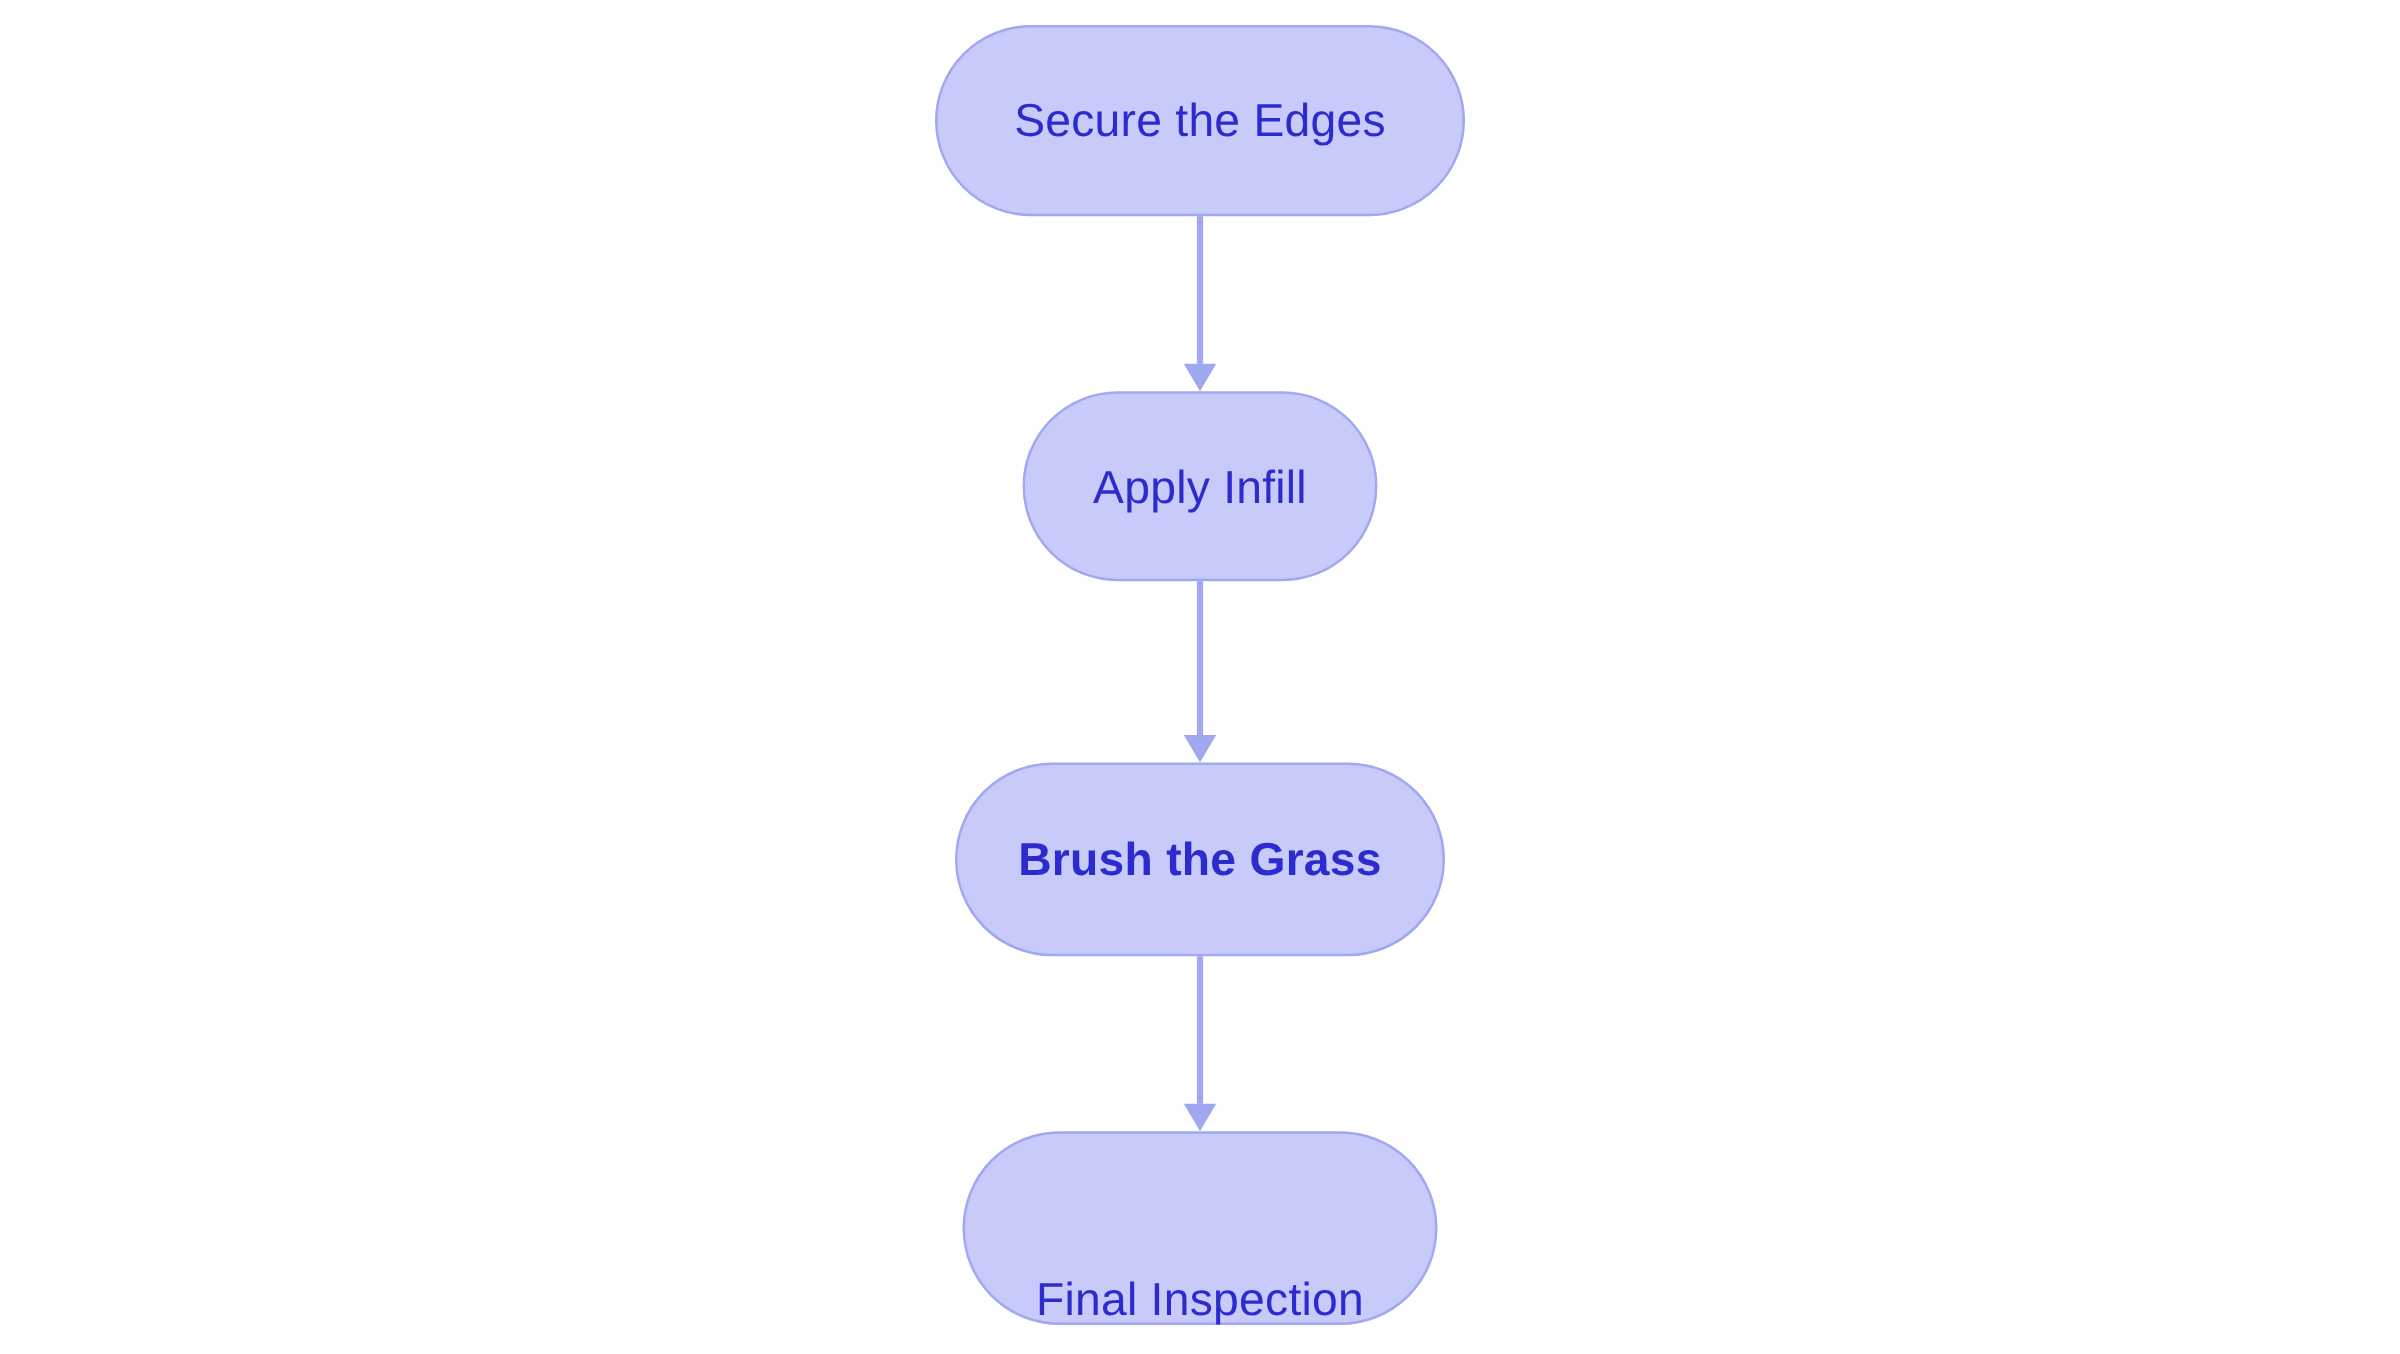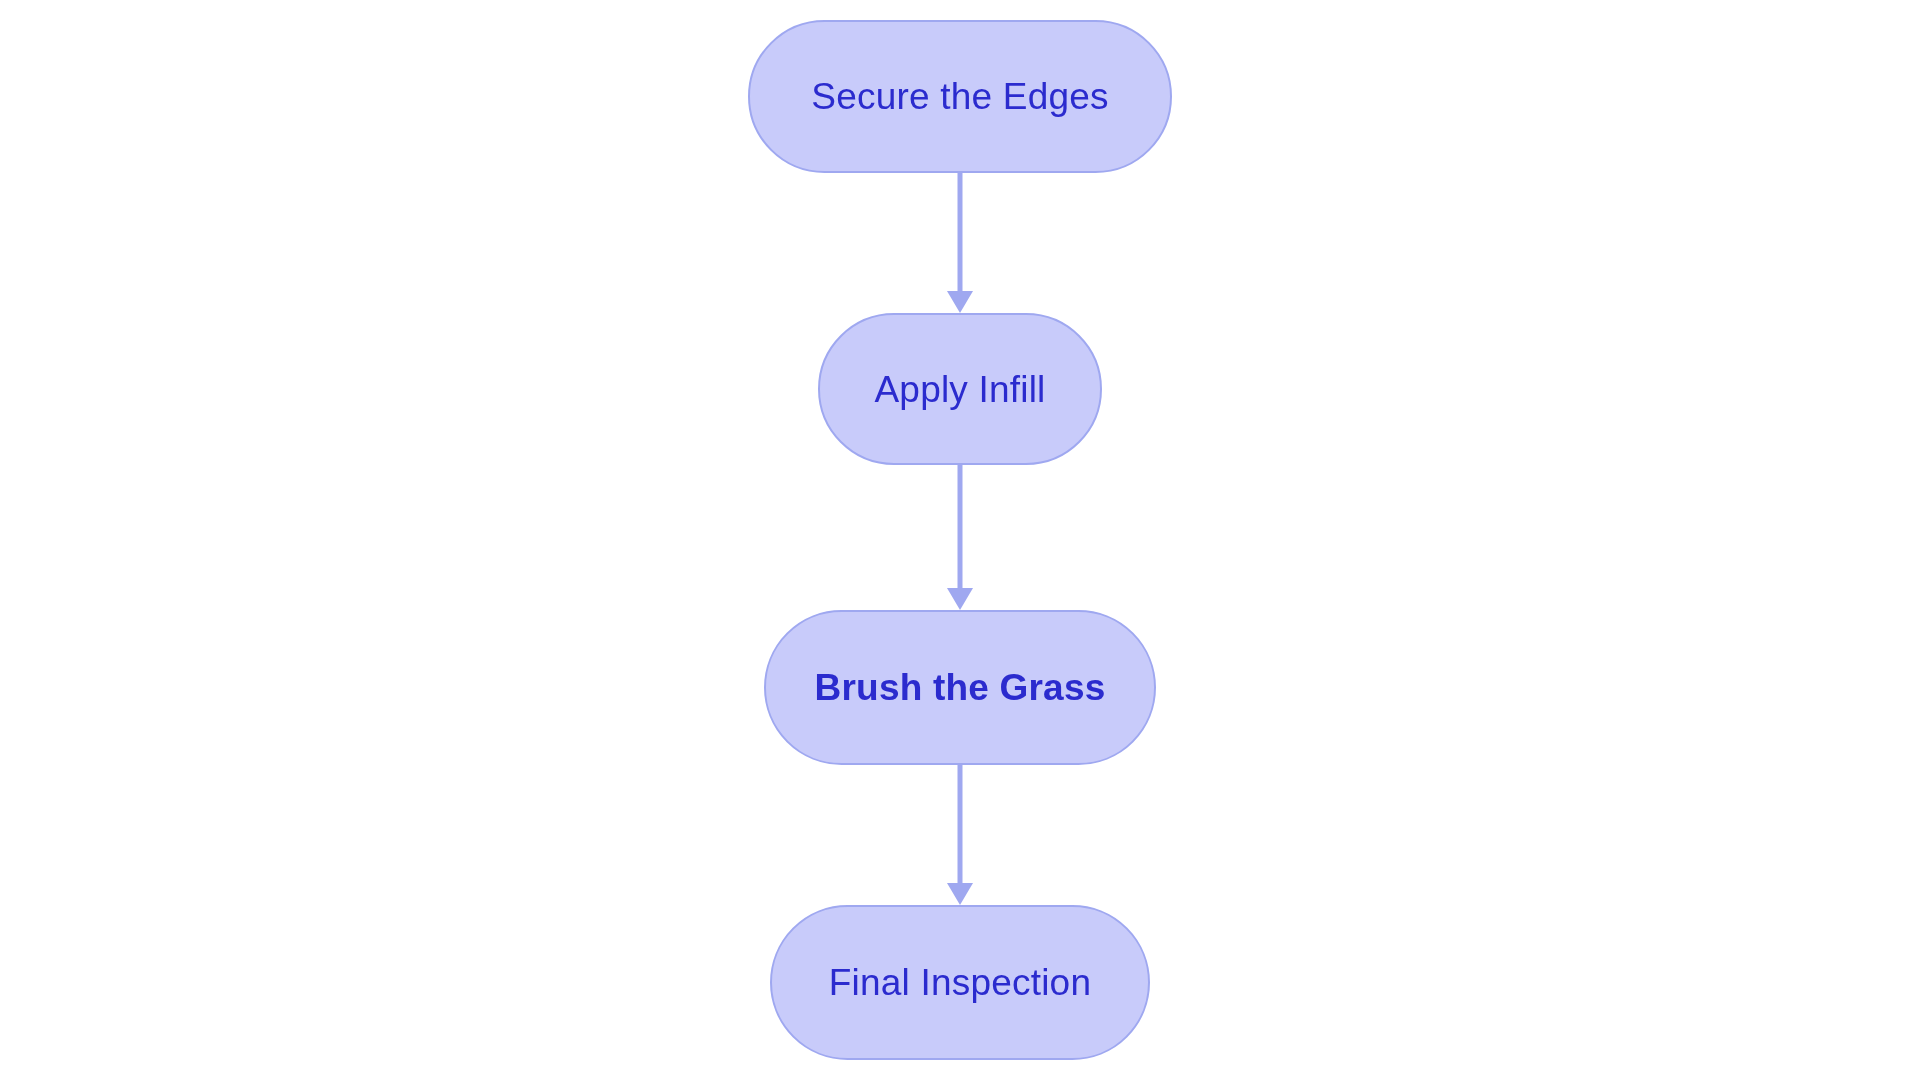--- a/index.html
+++ b/index.html
@@ -98,17 +98,17 @@
   </div>
 
   <div class="flow-node" style="left:748px; top:20px; width:424px; height:153px;">
     <span class="node-label">Secure the Edges</span>
   </div>
 
   <div class="flow-node" style="left:764px; top:610px; width:392px; height:155px;font-weight:bold;">
     <span class="node-label">Brush the Grass</span>
   </div>
 
-  <div class="flow-node" style="left:770px; top:905px; width:380px; height:155px;">
+  <div class="flow-node" style="left:770px; top:905px; width:380px; height:155px;align-items:flex-end;">
     <span class="node-label">Final Inspection</span>
   </div>
 
 </div>
 
 </body></html>

